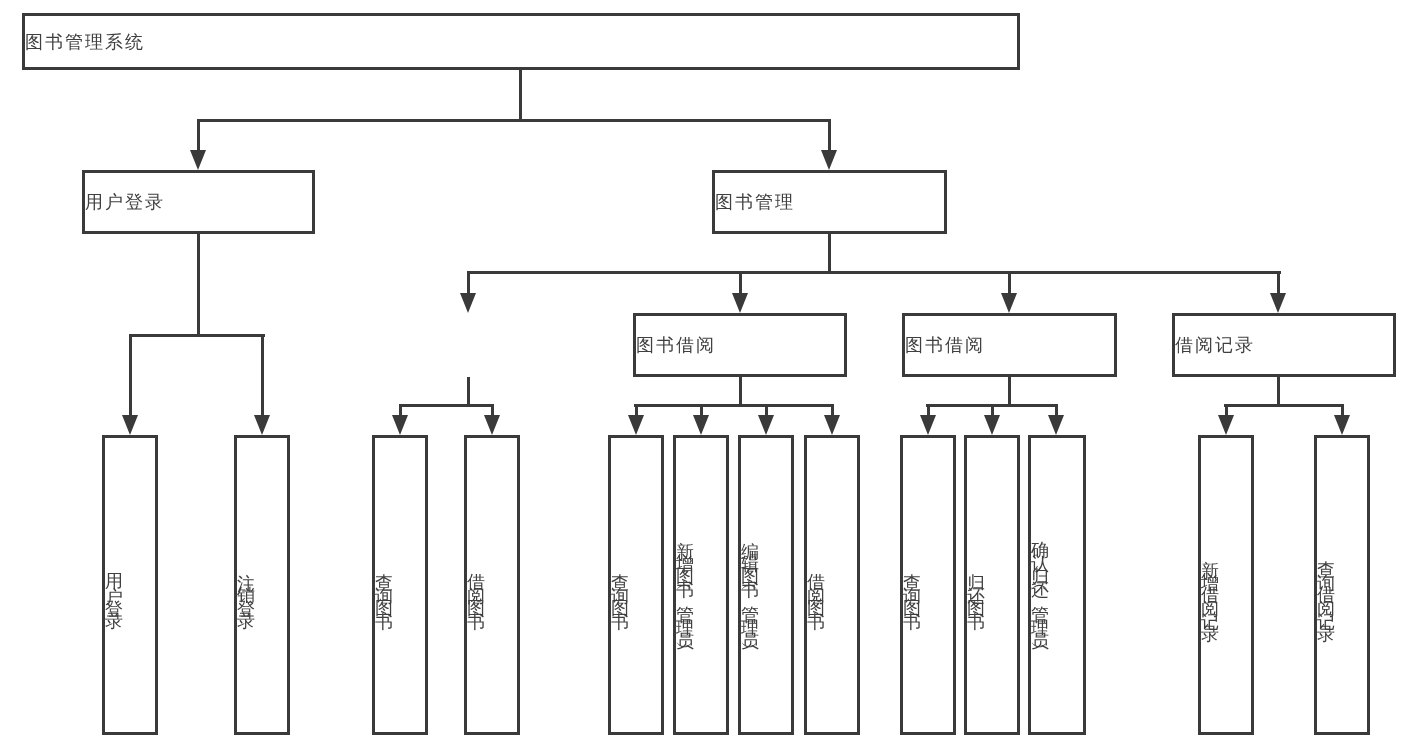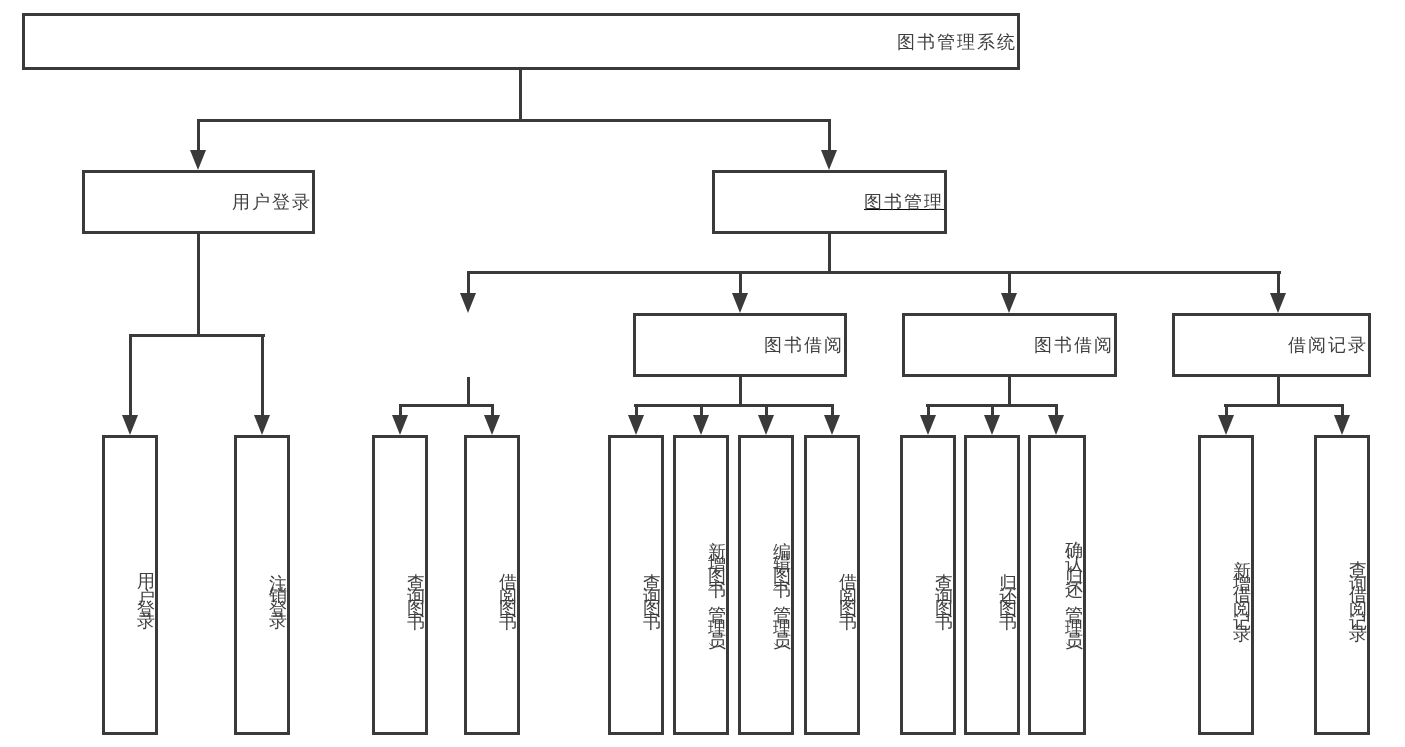--- a/index.html
+++ b/index.html
@@ -3,21 +3,21 @@
 <meta charset="utf-8">
 <style>
   html,body { margin:0; padding:0; background:#ffffff; }
   #canvas {
     position:relative; width:1405px; height:747px; background:#ffffff;
     font-family:"Liberation Sans","DejaVu Sans",sans-serif; overflow:hidden;
   }
   .box {
     position:absolute; box-sizing:border-box;
     border:3px solid #3a3a3a; background:#ffffff;
-    display:flex; align-items:center; justify-content:flex-end;padding-left:39px;
+    display:flex; align-items:center; justify-content:flex-start;
   }
   .box .lbl { color:#3f3f3f; font-size:18px; letter-spacing:2px; white-space:nowrap; }
   .leaf .lbl {
     writing-mode:vertical-lr; text-orientation:mixed;
     letter-spacing:13px; font-size:18px; line-height:1;
   }
   .hline { position:absolute; height:3px; background:#3a3a3a; }
   .vline { position:absolute; width:3px; background:#3a3a3a; }
   .arrow {
     position:absolute; width:0; height:0;
@@ -42,21 +42,21 @@
   <div class="vline" style="left:519px; top:70px;  height:50px;"></div>
   <div class="hline" style="left:197px; top:119px; width:634px;"></div>
   <div class="vline" style="left:197px; top:119px; height:33px;"></div>
   <div class="vline" style="left:828px; top:119px; height:33px;"></div>
   <div class="arrow" style="left:190px; top:150px;"></div>
   <div class="arrow" style="left:821px; top:150px;"></div>
 
   <div class="box" style="left:82px; top:170px; width:233px; height:64px;">
     <span class="lbl">用户登录</span>
   </div>
-  <div class="box" style="left:712px; top:170px; width:235px; height:64px;text-decoration:underline;">
+  <div class="box" style="left:712px; top:170px; width:235px; height:64px;">
     <span class="lbl">图书管理</span>
   </div>
 
   <div class="vline" style="left:197px; top:234px; height:103px;"></div>
   <div class="hline" style="left:129px; top:334px; width:136px;"></div>
   <div class="vline" style="left:129px; top:334px; height:83px;"></div>
   <div class="vline" style="left:261px; top:334px; height:83px;"></div>
   <div class="arrow" style="left:122px; top:415px;"></div>
   <div class="arrow" style="left:254px; top:415px;"></div>
 
@@ -70,21 +70,21 @@
   <div class="arrow" style="left:732px;  top:293px;"></div>
   <div class="arrow" style="left:1001px; top:293px;"></div>
   <div class="arrow" style="left:1270px; top:293px;"></div>
 
   <div class="box" style="left:633px; top:313px; width:214px; height:64px;">
     <span class="lbl">图书借阅</span>
   </div>
   <div class="box" style="left:902px; top:313px; width:215px; height:64px;">
     <span class="lbl">图书借阅</span>
   </div>
-  <div class="box" style="left:1172px; top:313px; width:199px; height:64px;">
+  <div class="box" style="left:1172px; top:313px; width:224px; height:64px;">
     <span class="lbl">借阅记录</span>
   </div>
 
   <div class="vline" style="left:467px; top:377px; height:30px;"></div>
   <div class="hline" style="left:399px; top:404px; width:95px;"></div>
   <div class="vline" style="left:399px; top:404px; height:14px;"></div>
   <div class="vline" style="left:491px; top:404px; height:14px;"></div>
   <div class="arrow" style="left:392px; top:415px;"></div>
   <div class="arrow" style="left:484px; top:415px;"></div>
 

